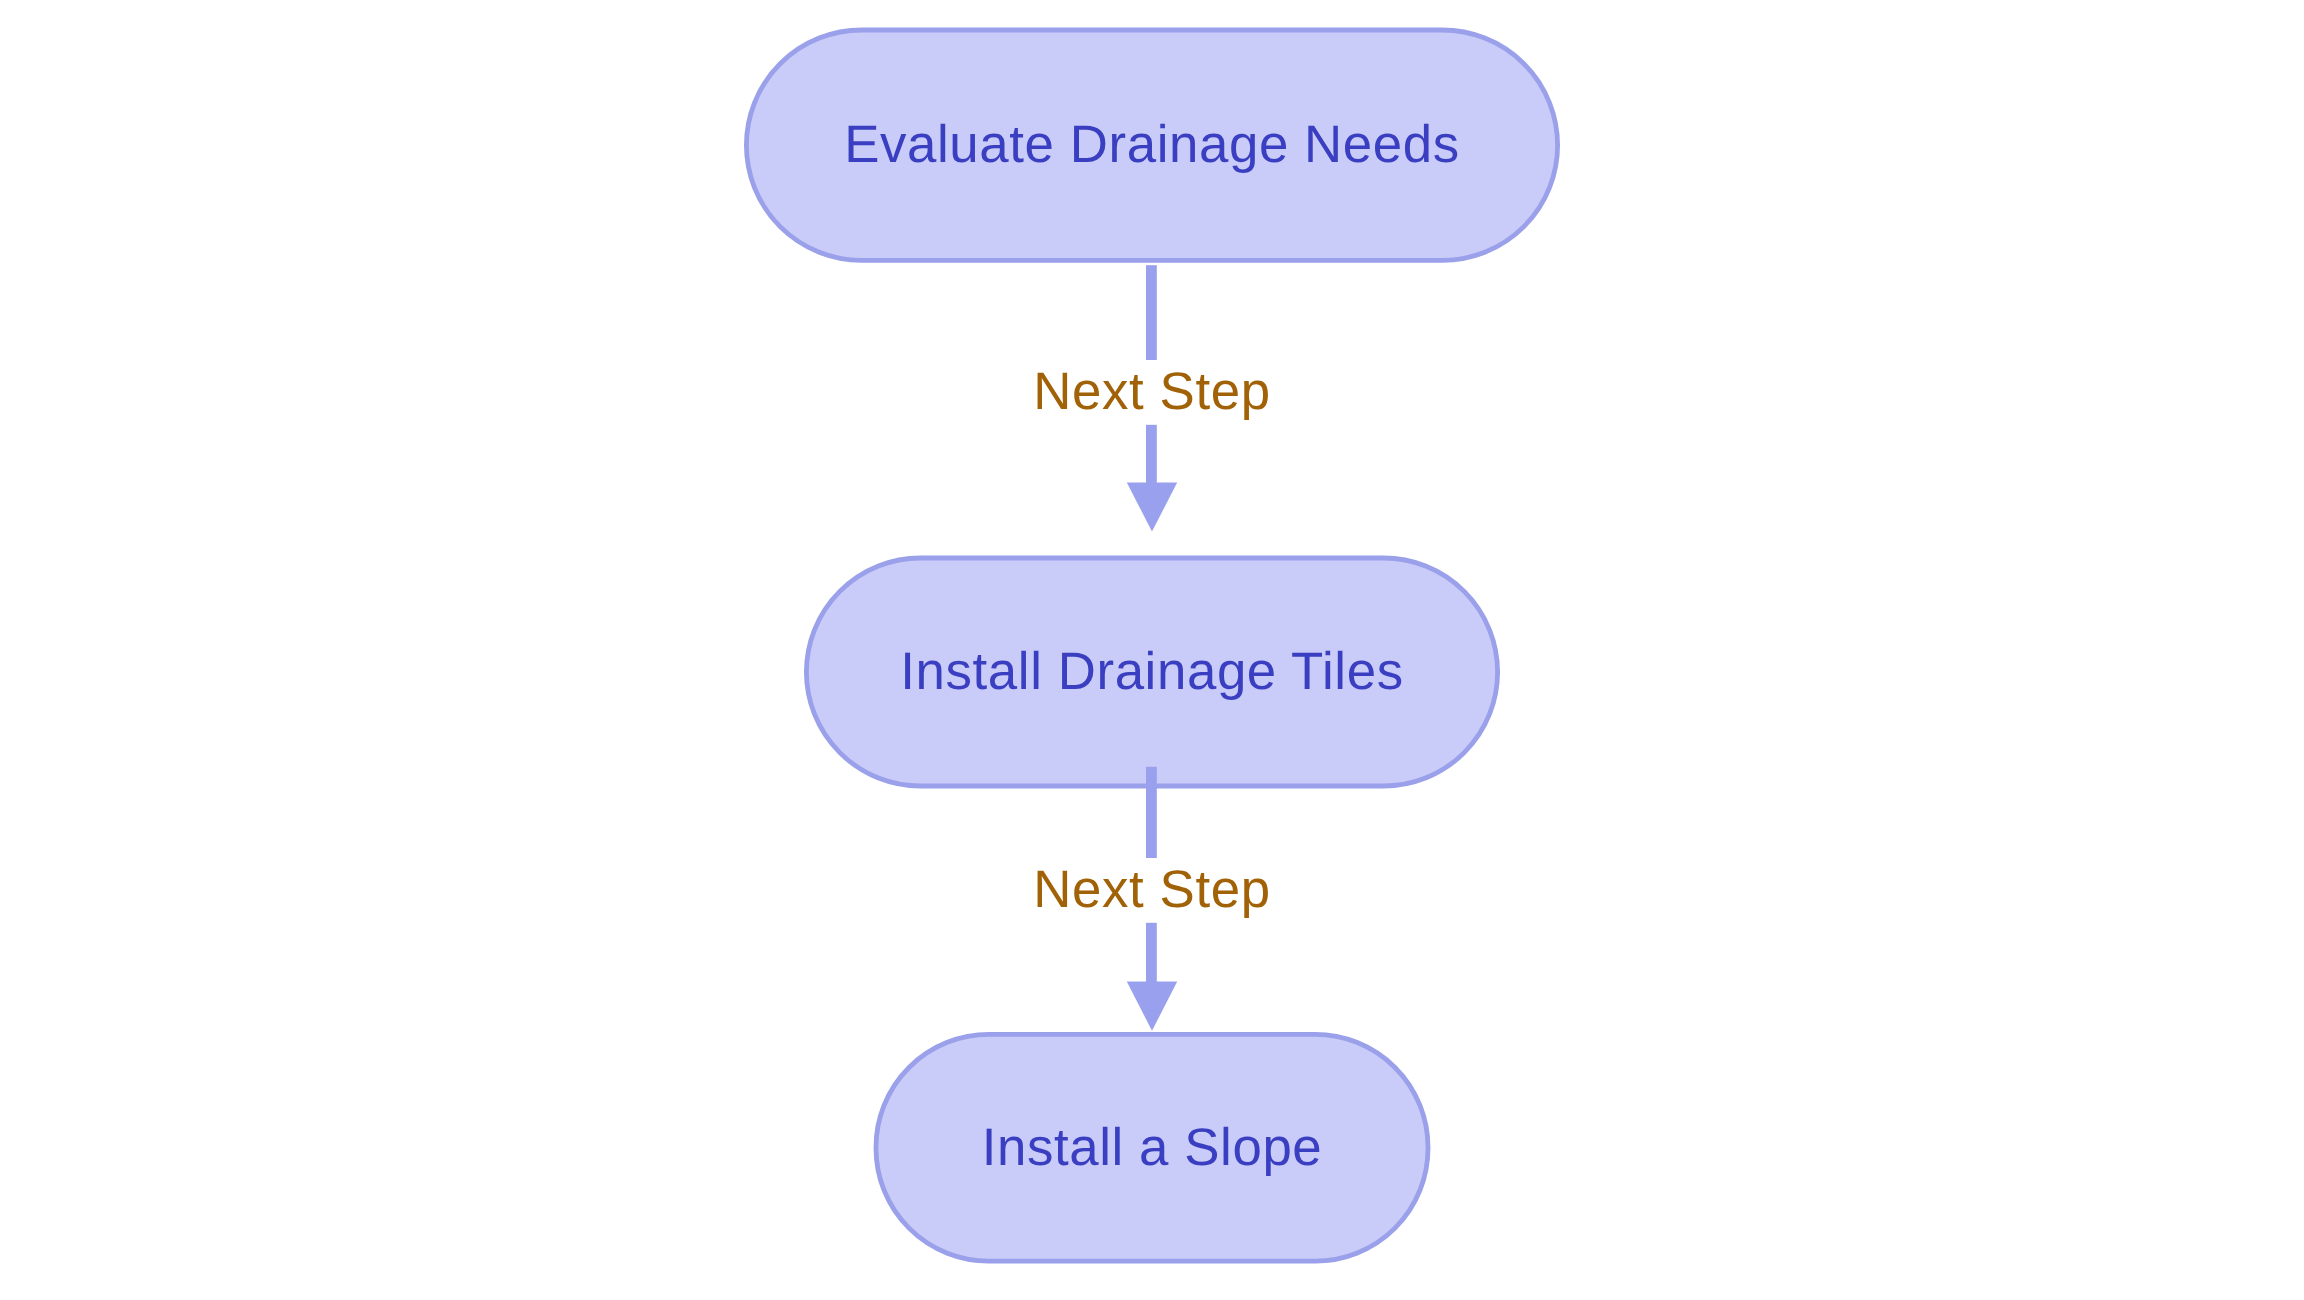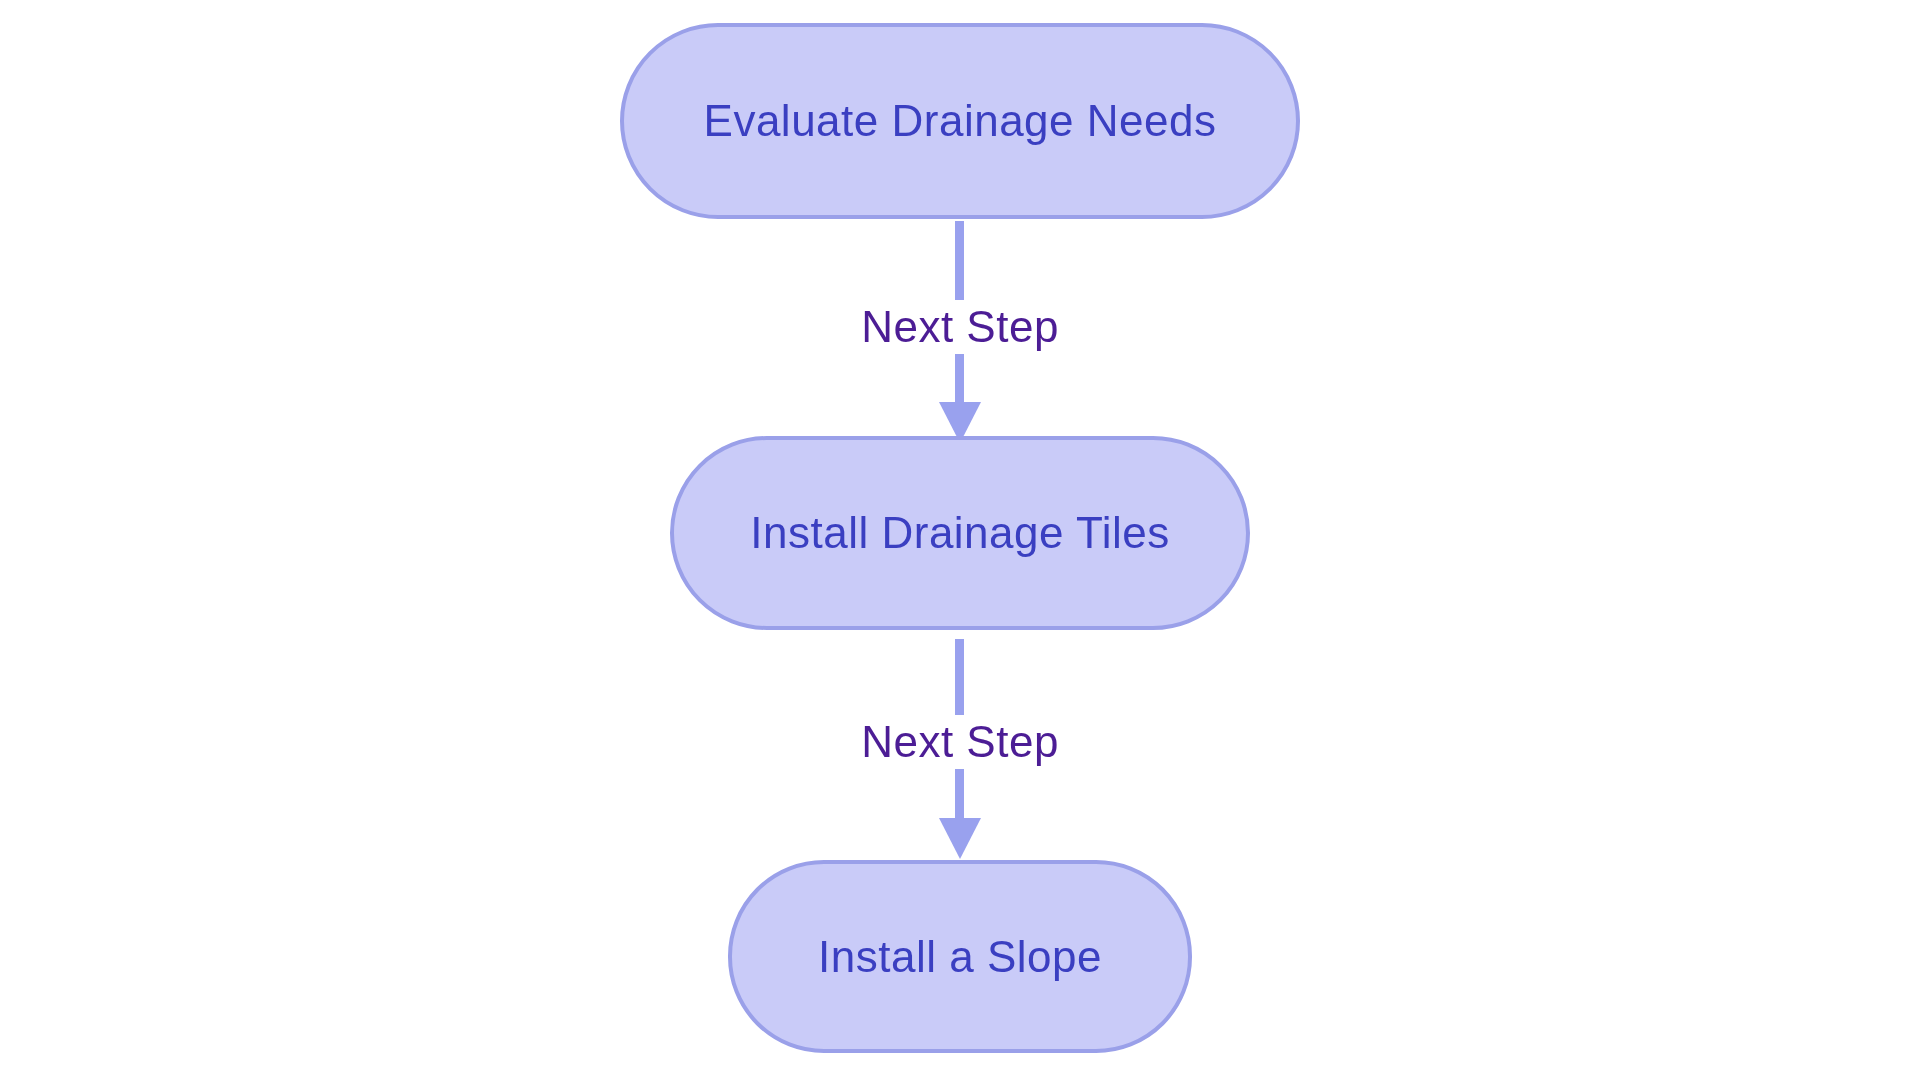--- a/index.html
+++ b/index.html
@@ -24,21 +24,21 @@
     align-items: center;
     justify-content: center;
     color: #3a3fc1;
     font-size: 44px;
     letter-spacing: 0.5px;
   }
   .node .node-label {
     white-space: nowrap;
   }
   #node1 { left: 620px; top: 23px;  width: 680px; height: 196px; border-radius: 98px; }
-  #node2 { left: 670px; top: 436px; width: 580px; height: 194px; border-radius: 97px; align-items: center; }
+  #node2 { left: 670px; top: 463px; width: 580px; height: 194px; border-radius: 97px; align-items: center; }
   #node3 { left: 728px; top: 860px; width: 464px; height: 193px; border-radius: 96px; }
 
   .edge-line {
     position: absolute;
     width: 9px;
     background: #99a1ee;
     left: 955px;
   }
   #edge1-line { top: 221px; height: 183px; }
   #edge2-line { top: 639px; height: 181px; }
@@ -53,21 +53,21 @@
     left: 939px;
   }
   #edge1-arrowhead { top: 402px; }
   #edge2-arrowhead { top: 818px; }
 
   .edge-label {
     position: absolute;
     left: 960px;
     transform: translateX(-50%);
     background: #ffffff;
-    color: #4c1d95;
+    color: #a16207;
     font-size: 44px;
     padding: 2px 10px;
     white-space: nowrap;
     letter-spacing: 0.5px;
   }
   #edge1-label { top: 300px; }
   #edge2-label { top: 715px; }
 </style>
 </head>
 <body>

